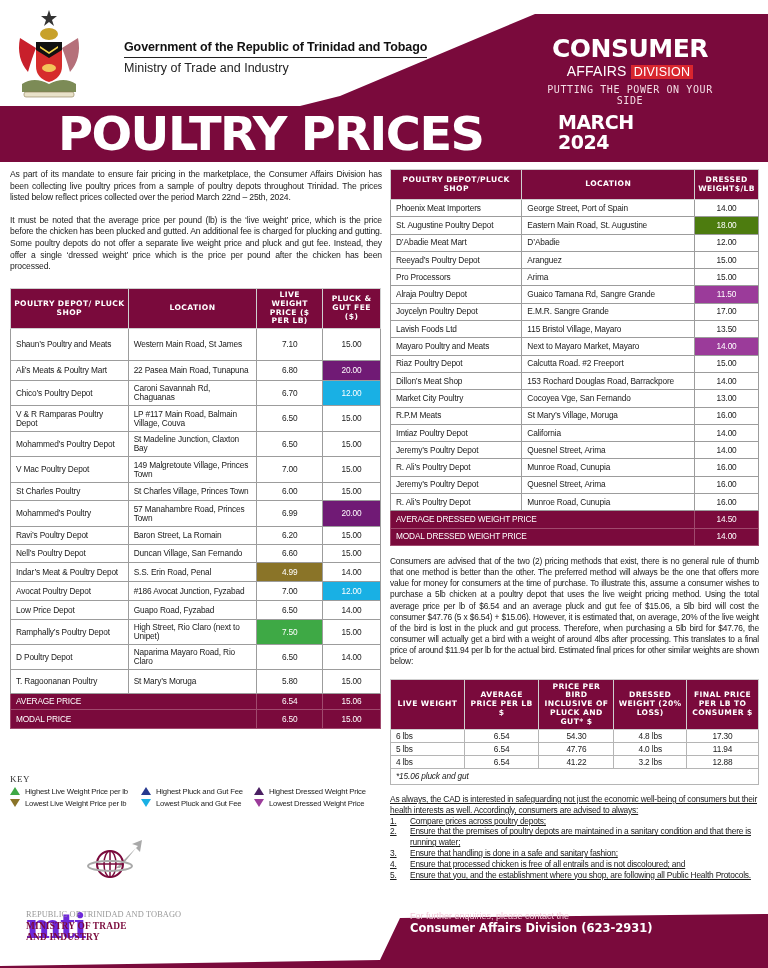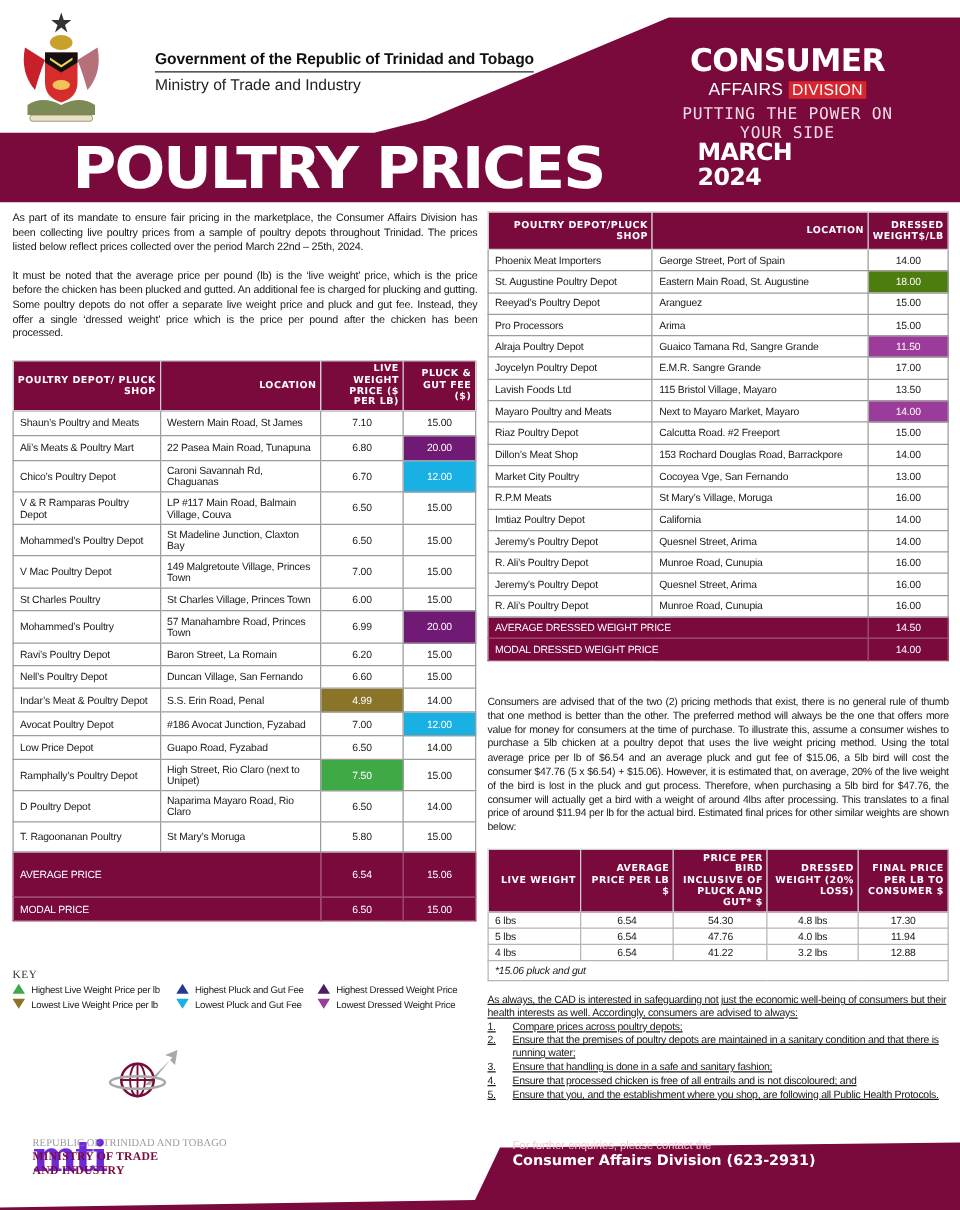--- a/index.html
+++ b/index.html
@@ -11,32 +11,32 @@
   .crest { position: absolute; left: 14px; top: 8px; width: 70px; height: 92px; }
   .gov-text { position: absolute; left: 124px; top: 40px; }
   .gov-line1 { font-size: 12.5px; font-weight: bold; color: #111; border-bottom: 1.5px solid #222; padding-bottom: 3px; letter-spacing: -0.1px; }
   .gov-line2 { font-size: 12.5px; color: #222; margin-top: 3px; }
 
   .cad-shape { position: absolute; left: 0; top: 0; width: 768px; height: 162px; }
   .cad-logo { position: absolute; left: 540px; top: 36px; width: 180px; text-align: center; color: #fff; }
   .cad-consumer { font-family: "DejaVu Sans", sans-serif; font-weight: bold; font-size: 25px; letter-spacing: -0.5px; line-height: 26px; }
   .cad-affairs { font-size: 14px; letter-spacing: 0.2px; margin-top: 1px; line-height: 16px; }
   .cad-division { background: #d8262e; color: #fff; padding: 0 3px; font-size: 12.5px; }
-  .cad-tag { font-family: "DejaVu Sans Mono", monospace; font-size: 13px; letter-spacing: 0.6px; margin-top: 4px; color: #f3dbe4; }
+  .cad-tag { font-family: "DejaVu Sans Mono", monospace; font-size: 10px; letter-spacing: 0.6px; margin-top: 4px; color: #f3dbe4; }
 
   .title-main { position: absolute; left: 58px; top: 108px; color: #fff; font-family: "DejaVu Sans", sans-serif; font-weight: bold; font-size: 46px; letter-spacing: -1.5px; line-height: 52px; transform: scaleX(1.04); transform-origin: left center; }
   .title-date { position: absolute; left: 558px; top: 112px; color: #fff; font-family: "DejaVu Sans", sans-serif; font-weight: bold; font-size: 19px; line-height: 20px; letter-spacing: -0.5px; }
 
   
   .intro { position: absolute; left: 10px; top: 169px; width: 372px; font-size: 8.6px; line-height: 11.6px; color: #1a1a1a; text-align: justify; letter-spacing: -0.15px; }
   .intro p + p { margin-top: 11px; }
 
   
   table { border-collapse: collapse; position: absolute; font-family: "Liberation Sans", sans-serif; }
-  th { background: #7a0a3c; color: #fff; font-family: "DejaVu Sans", sans-serif; font-weight: bold; font-size: 7.6px; line-height: 8.8px; letter-spacing: 0.4px; text-align: right; border: 1px solid #cfcfcf; padding: 2px 3px; margin-left: 20px; }
+  th { background: #7a0a3c; color: #fff; font-family: "DejaVu Sans", sans-serif; font-weight: bold; font-size: 7.6px; line-height: 8.8px; letter-spacing: 0.4px; text-align: center; border: 1px solid #cfcfcf; padding: 2px 3px; margin-left: 20px; }
   td { font-size: 8.3px; line-height: 9px; border: 1px solid #9c9c9c; padding: 0 5px; color: #1a1a1a; letter-spacing: -0.15px; }
   td.num { text-align: center; }
   tr.sum td { background: #7a0a3c; color: #fff; border-color: #a04a6e; font-weight: normal; }
 
   .left-table { left: 10px; top: 288px; width: 371px; }
   .left-table col.c1 { width: 118px; } .left-table col.c2 { width: 129px; } .left-table col.c3 { width: 66px; } .left-table col.c4 { width: 58px; }
   .left-table thead th { height: 38px; }
 
   .right-table { left: 390px; top: 169px; width: 369px; }
   .right-table col.c1 { width: 132px; } .right-table col.c2 { width: 174px; } .right-table col.c3 { width: 63px; }
@@ -144,21 +144,21 @@
     </colgroup>
   <thead>
     <tr>
       <th>POULTRY DEPOT/ PLUCK SHOP</th>
       <th>LOCATION</th>
       <th>LIVE WEIGHT PRICE ($ PER LB)</th>
       <th>PLUCK &amp; GUT FEE ($)</th>
     </tr>
   </thead>
   <tbody id="live-body">
-      <tr style="height:20px">
+      <tr style="height:32px">
         <td>Shaun’s Poultry and Meats</td>
         <td>Western Main Road, St James</td>
         <td class="num ">7.10</td>
         <td class="num ">15.00</td>
       </tr>
       <tr style="height:20px">
         <td>Ali’s Meats &amp; Poultry Mart</td>
         <td>22 Pasea Main Road, Tunapuna</td>
         <td class="num ">6.80</td>
         <td class="num hl-blue">20.00</td>
@@ -242,21 +242,21 @@
         <td class="num ">14.00</td>
       </tr>
       <tr style="height:24px">
         <td>T. Ragoonanan Poultry</td>
         <td>St Mary’s Moruga</td>
         <td class="num ">5.80</td>
         <td class="num ">15.00</td>
       </tr>
     </tbody>
   <tfoot>
-    <tr class="sum" style="height:36px">
+    <tr class="sum" style="height:16px">
       <td colspan="2">AVERAGE PRICE</td>
       <td class="num">6.54</td>
       <td class="num">15.06</td>
     </tr>
     <tr class="sum" style="height:19px">
       <td colspan="2">MODAL PRICE</td>
       <td class="num">6.50</td>
       <td class="num">15.00</td>
     </tr>
   </tfoot>
@@ -278,20 +278,25 @@
   <tbody id="dressed-body">
       <tr>
         <td>Phoenix Meat Importers</td>
         <td>George Street, Port of Spain</td>
         <td class="num ">14.00</td>
       </tr>
       <tr>
         <td>St. Augustine Poultry Depot</td>
         <td>Eastern Main Road, St. Augustine</td>
         <td class="num hl-purple">18.00</td>
+      </tr>
+      <tr>
+        <td>D’Abadie Meat Mart</td>
+        <td>D’Abadie</td>
+        <td class="num ">12.00</td>
       </tr>
       <tr>
         <td>Reeyad’s Poultry Depot</td>
         <td>Aranguez</td>
         <td class="num ">15.00</td>
       </tr>
       <tr>
         <td>Pro Processors</td>
         <td>Arima</td>
         <td class="num ">15.00</td>

